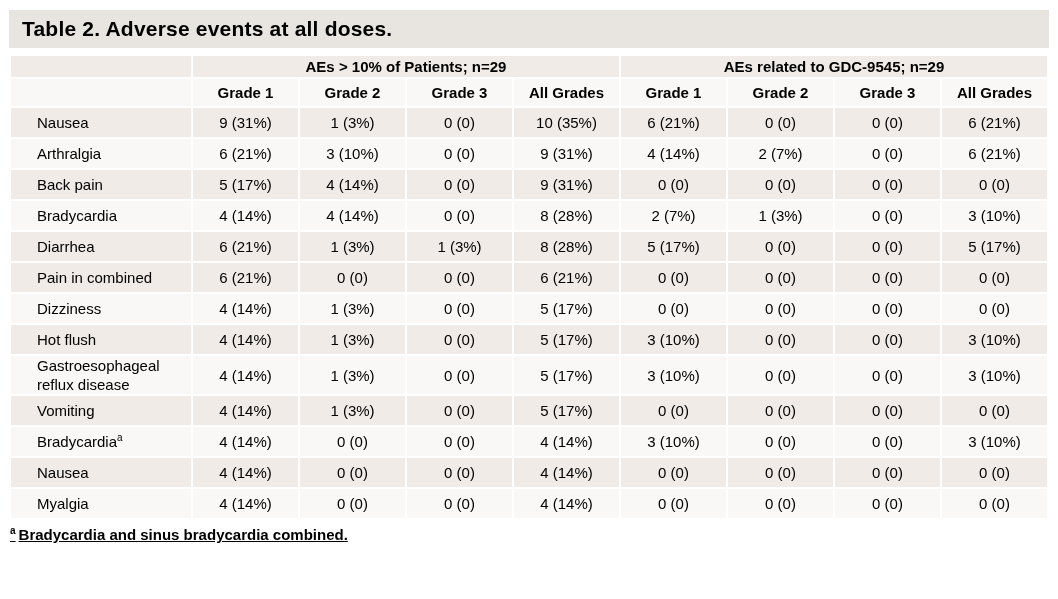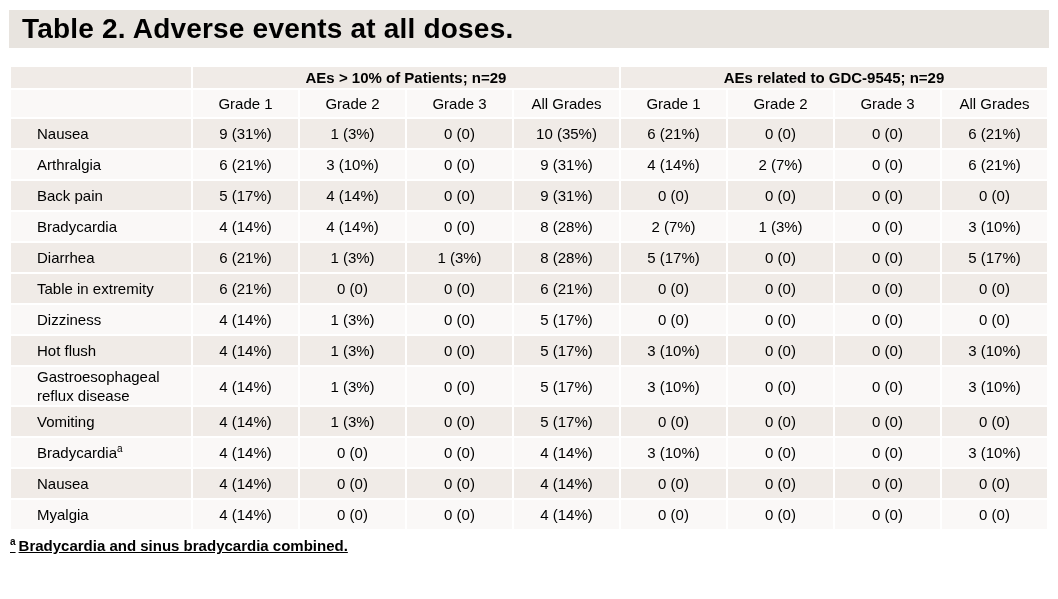--- a/index.html
+++ b/index.html
@@ -13,46 +13,46 @@
     -webkit-font-smoothing: antialiased;
   }
   .page {
     box-sizing: border-box;
     width: 1058px;
     padding: 10px 9px 0 9px;
   }
   .title-band {
     background: #e8e4df;
     font-weight: bold;
-    font-size: 28px;
+    font-size: 21px;
     line-height: 27px;
     padding: 5px 13px 6px 13px;
     letter-spacing: 0.2px;
   }
   table.ae-table {
     border-collapse: separate;
     border-spacing: 2px;
     width: 100%;
     table-layout: fixed;
-    margin-top: 17px;
+    margin-top: 6px;
   }
   .cell {
     font-size: 15px;
     padding: 0;
     overflow: hidden;
   }
   th.group-cell {
     height: 21px;
     font-weight: bold;
     text-align: center;
     vertical-align: middle;
   }
   th.col-head {
     height: 27px;
-    font-weight: normal;
+    font-weight: bold;
     text-align: center;
     vertical-align: middle;
   }
   td.val {
     height: 29px;
     text-align: center;
     vertical-align: middle;
   }
   td.name-col {
     text-align: left;
@@ -162,21 +162,21 @@
           <td class="cell val dark">6 (21%)</td>
           <td class="cell val dark">1 (3%)</td>
           <td class="cell val dark">1 (3%)</td>
           <td class="cell val dark">8 (28%)</td>
           <td class="cell val dark">5 (17%)</td>
           <td class="cell val dark">0 (0)</td>
           <td class="cell val dark">0 (0)</td>
           <td class="cell val dark">5 (17%)</td>
         </tr>
         <tr>
-          <td class="cell name-col dark">Table in extremity</td>
+          <td class="cell name-col dark">Pain in combined</td>
           <td class="cell val dark">6 (21%)</td>
           <td class="cell val dark">0 (0)</td>
           <td class="cell val dark">0 (0)</td>
           <td class="cell val dark">6 (21%)</td>
           <td class="cell val dark">0 (0)</td>
           <td class="cell val dark">0 (0)</td>
           <td class="cell val dark">0 (0)</td>
           <td class="cell val dark">0 (0)</td>
         </tr>
         <tr>

